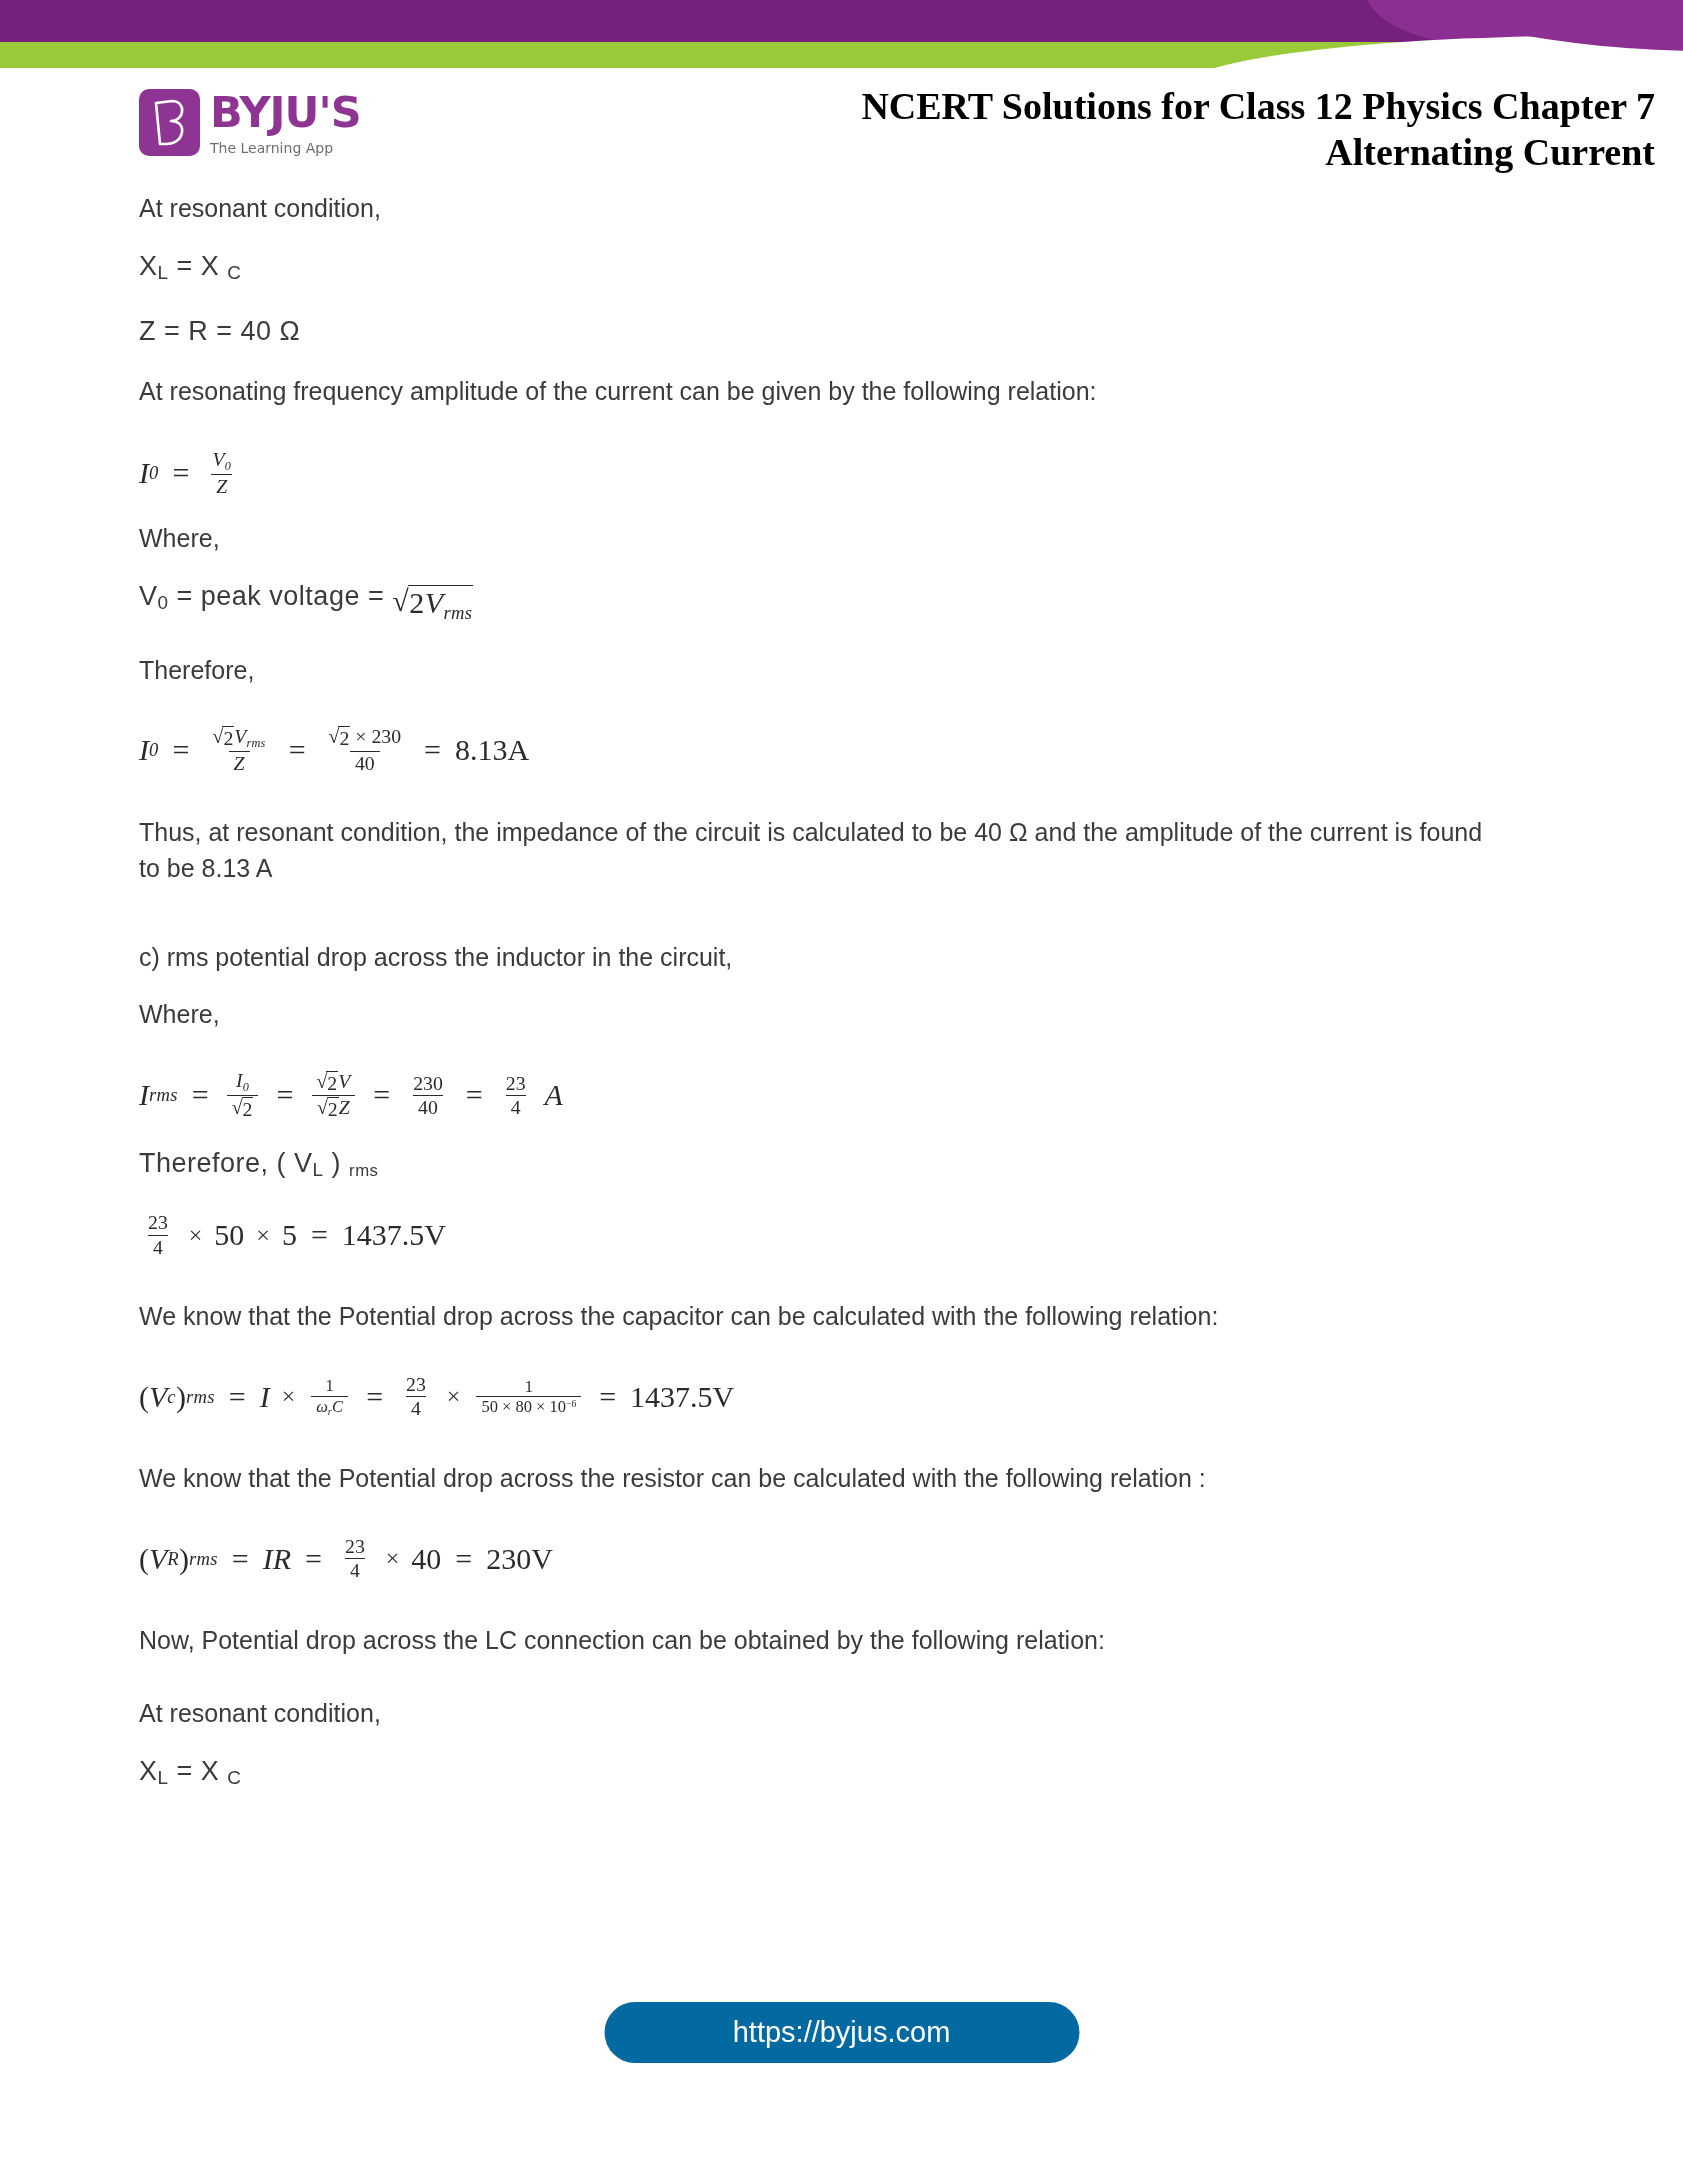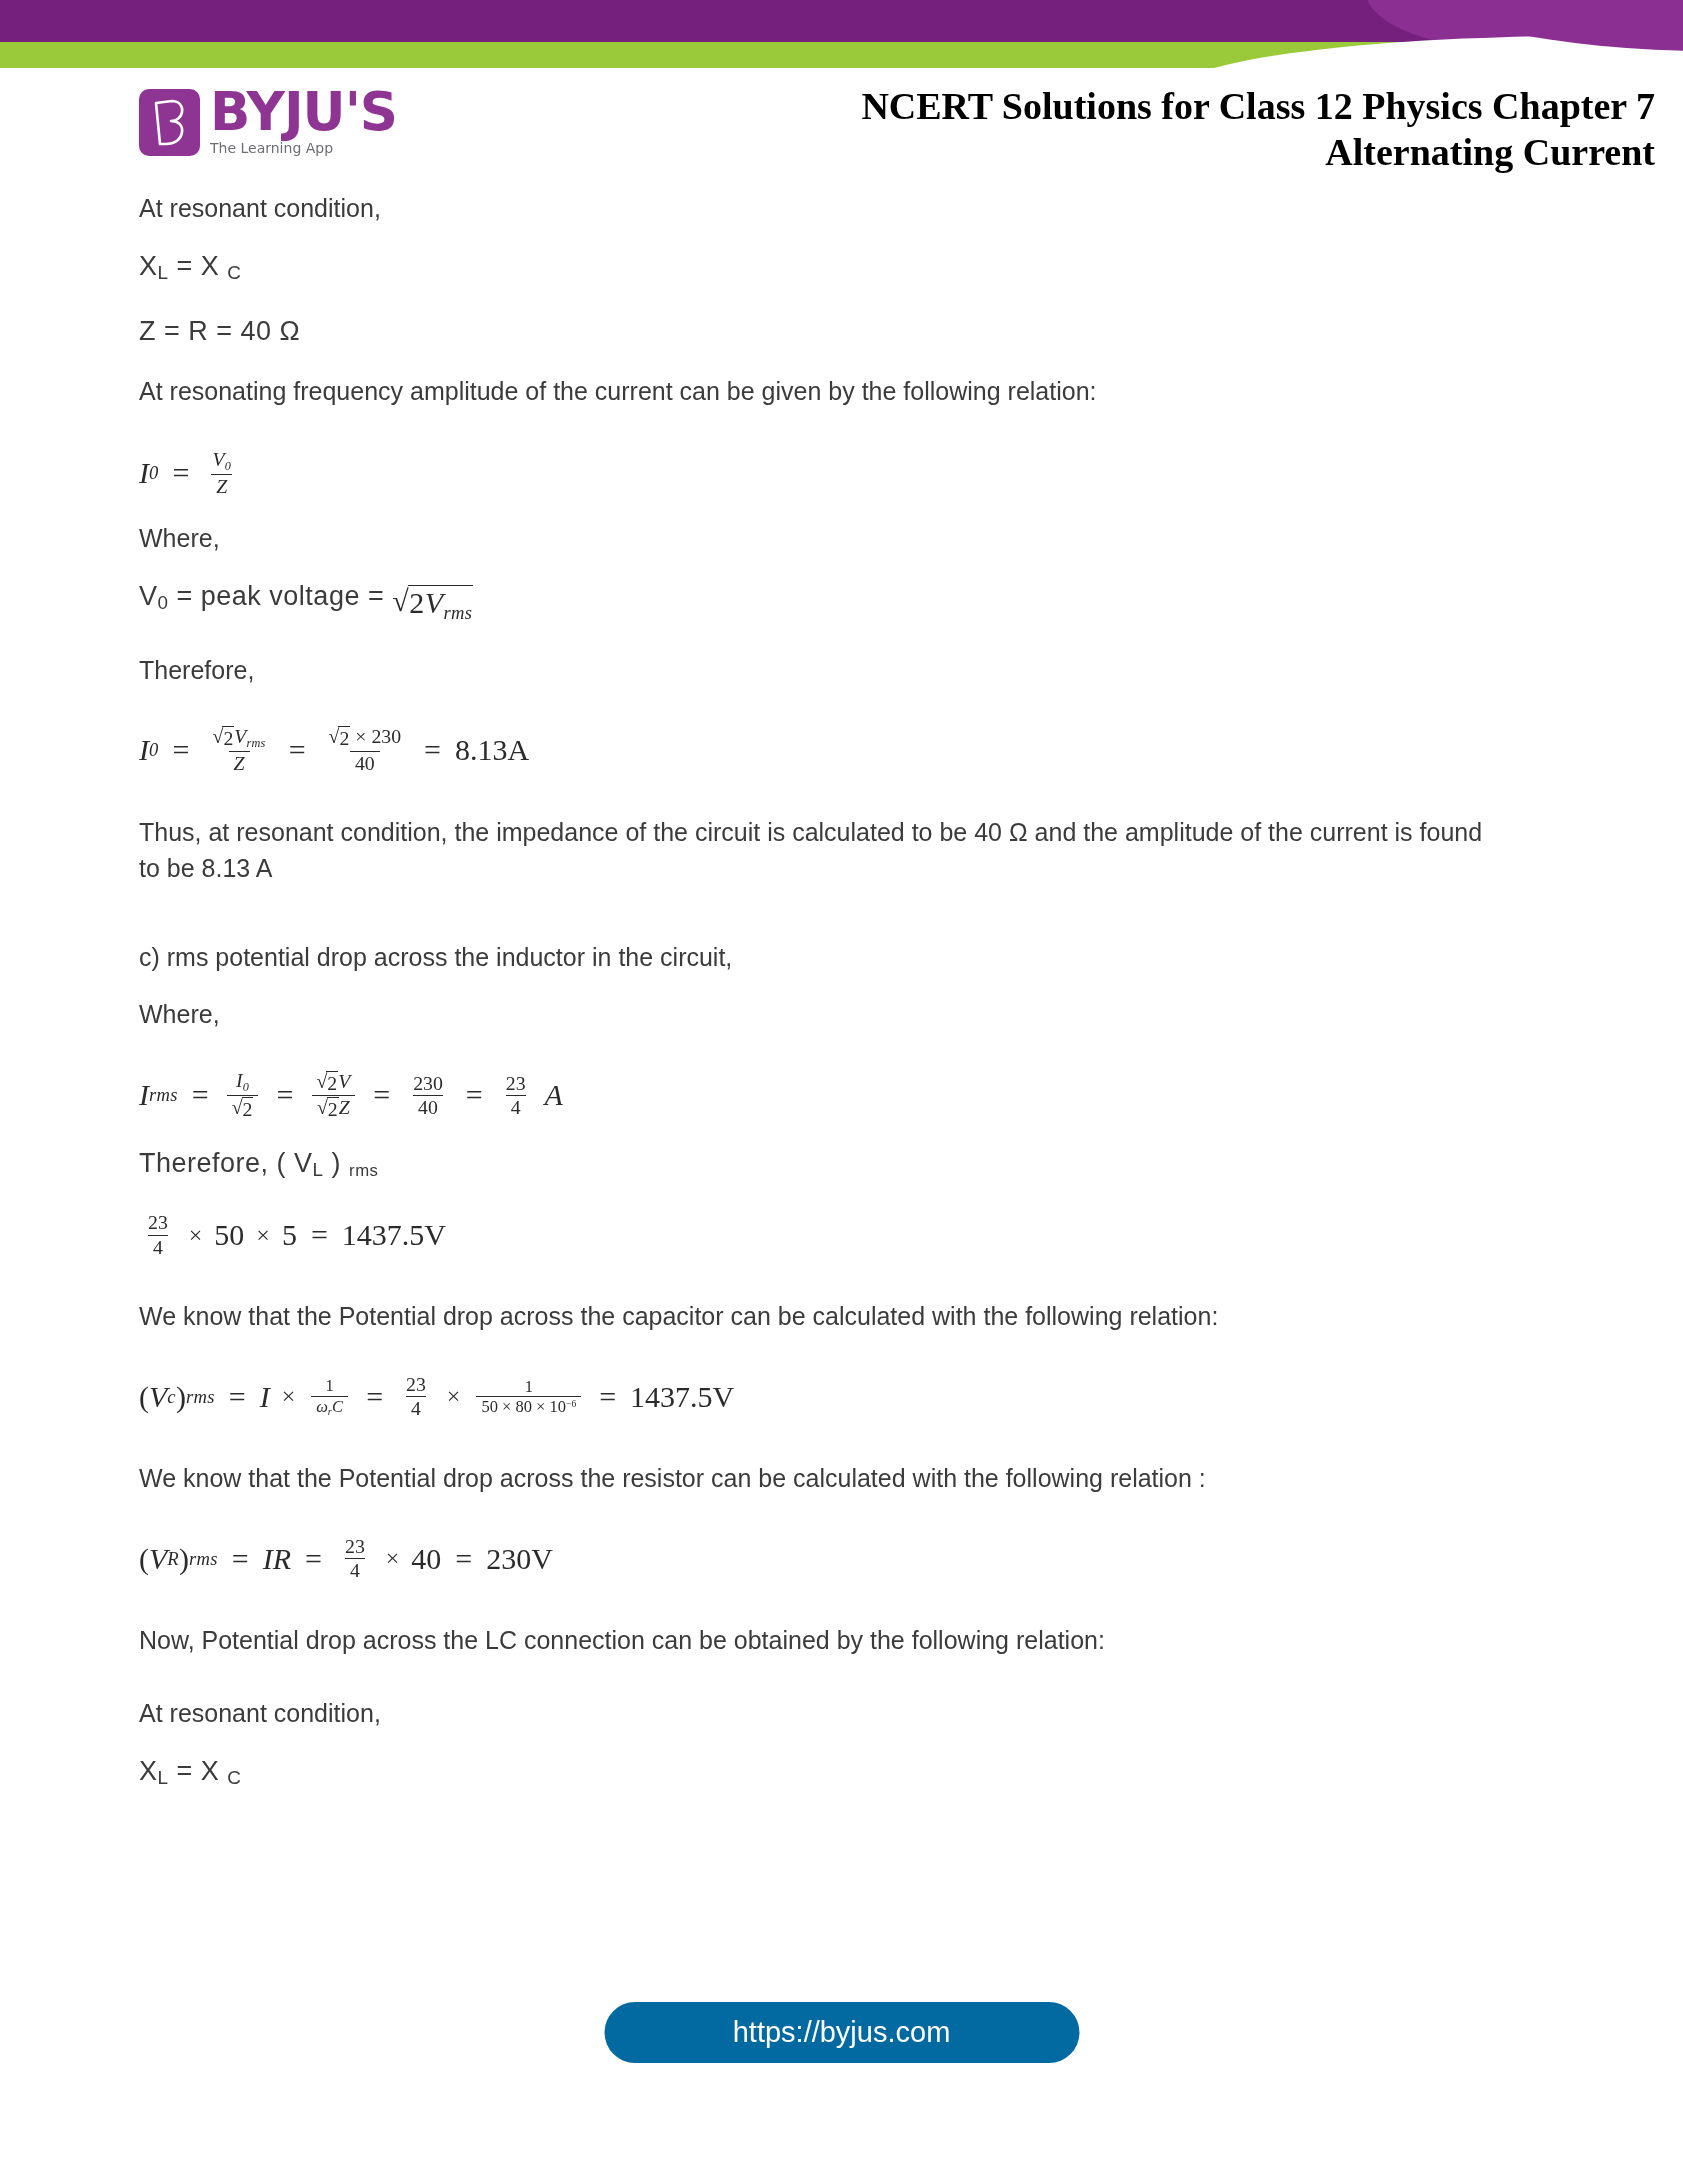--- a/index.html
+++ b/index.html
@@ -106,21 +106,21 @@
   }
   .logo-mark .b-glyph {
     position: absolute;
     left: 13px; top: 10px;
     width: 34px; height: 47px;
   }
   .logo-text { padding-top: 2px; }
   .logo-word {
     font-family: "DejaVu Sans", sans-serif;
     font-weight: bold;
-    font-size: 53px;
+    font-size: 43px;
     letter-spacing: -1px;
     color: #8e3493;
     line-height: 42px;
     display: block;
   }
   .logo-tag {
     font-family: "DejaVu Sans", sans-serif;
     font-weight: normal;
     font-size: 14px;
     color: #6d6e71;

